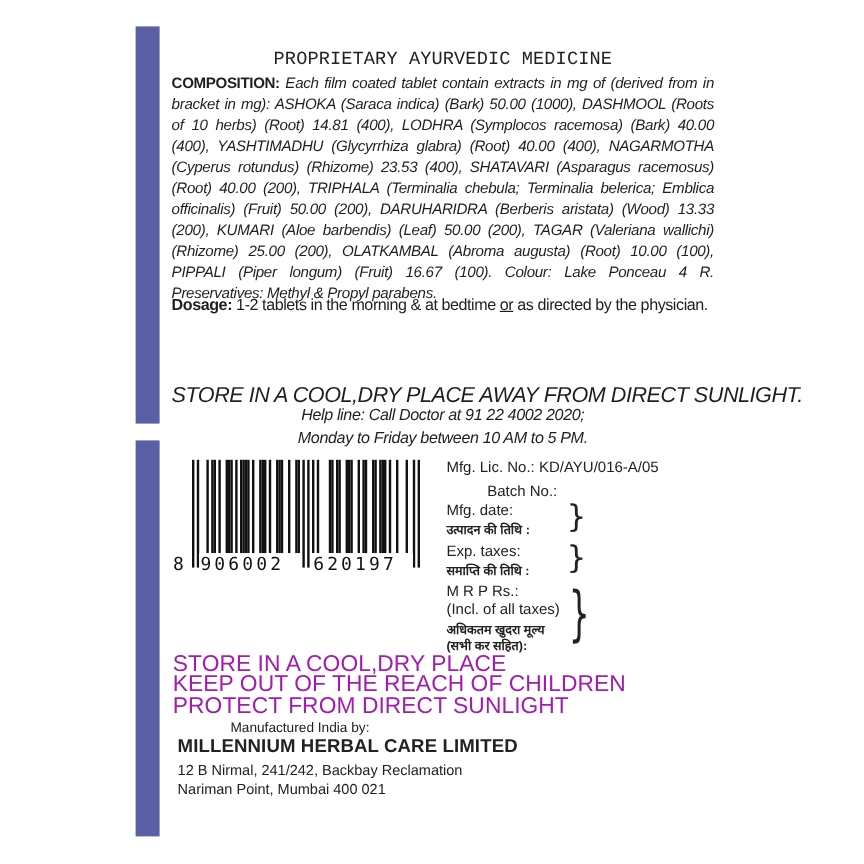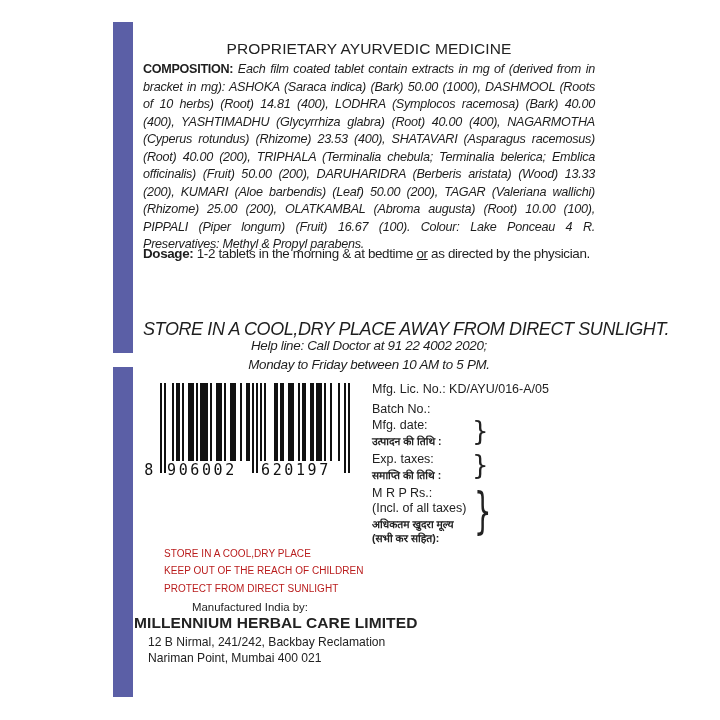--- a/index.html
+++ b/index.html
@@ -6,21 +6,21 @@
     body {
       width: 720px; height: 720px; background: #ffffff; position: relative; overflow: hidden;
       font-family: "Liberation Sans", sans-serif; color: #1e1e1e;
     }
     .bar { position: absolute; left: 113px; width: 20px; background: #5b5fa6; }
     .bar.top { top: 22px; height: 331px; }
     .bar.bottom { top: 367px; height: 330px; }
 
     .title {
       position: absolute; left: 143px; width: 452px; top: 40px;
-      text-align: center; font-size: 15.5px; letter-spacing: 0.1px; color: #222;
+      text-align: center; font-size: 15.5px; letter-spacing: 0.1px; color: #222; font-family: Liberation Mono, monospace;
     }
     .composition {
       position: absolute; left: 143px; width: 452px; top: 61px;
       font-size: 12.6px; line-height: 17.55px; text-align: justify; font-style: italic;
       letter-spacing: -0.25px; font-stretch: condensed;
     }
     .composition b { font-style: normal; font-weight: bold; letter-spacing: -0.3px; }
     .dosage {
       position: absolute; left: 143px; width: 460px; top: 246px;
       font-size: 13.4px; letter-spacing: -0.35px; white-space: nowrap;
@@ -39,26 +39,26 @@
     
     .barcode { position: absolute; left: 145px; top: 383px; width: 210px; height: 95px; }
     .barcode svg { display: block; }
 
     .mfg-info { position: absolute; left: 372px; top: 382px; font-size: 12.5px; color: #222; }
     .mfg-info .line { position: absolute; left: 0; white-space: nowrap; }
     .mfg-info .hindi { font-size: 10.5px; font-weight: bold; }
     .brace { position: absolute; font-size: 24px; font-weight: normal; color: #222; font-family: "DejaVu Sans", sans-serif; }
 
     .warnings {
-      position: absolute; left: 164px; top: 545px; font-size: 10px; line-height: 17.4px;
-      letter-spacing: 0.05px; color: #b91c1c;
+      position: absolute; left: 144px; top: 545px; font-size: 19px; line-height: 17.4px;
+      letter-spacing: 0.05px; color: #a21caf;
     }
     .manuf-by { position: absolute; left: 148px; top: 601px; font-size: 11.4px; color: #222; margin-left: 44px; }
     .company {
-      position: absolute; left: 134px; top: 614px; font-size: 15.5px; font-weight: bold;
+      position: absolute; left: 148px; top: 614px; font-size: 15.5px; font-weight: bold;
       letter-spacing: 0.1px; color: #222;
     }
     .address {
       position: absolute; left: 148px; top: 635px; font-size: 12.1px; line-height: 15.7px; color: #222;
     }
   </style>
 </head>
 <body>
 
 <div class="bar top"></div>
@@ -131,21 +131,21 @@
       <rect x="21" y="78" width="84" height="17" fill="#fff"></rect>
       <rect x="115" y="78" width="84" height="17" fill="#fff"></rect>
       <text x="5" y="92" font-family="DejaVu Sans Mono, monospace" font-size="15" fill="#111" text-anchor="middle" letter-spacing="2.6">8</text>
       <text x="22" y="92" font-family="DejaVu Sans Mono, monospace" font-size="15" fill="#111" text-anchor="start" letter-spacing="2.6">906002</text>
       <text x="116" y="92" font-family="DejaVu Sans Mono, monospace" font-size="15" fill="#111" text-anchor="start" letter-spacing="2.6">620197</text>
     </svg>
 </div>
 
 <div class="mfg-info">
   <div class="line" style="top:0px;">Mfg. Lic. No.: KD/AYU/016-A/05</div>
-  <div class="line" style="top:20px;">Batch No.:</div>
+  <div class="line" style="top:20px;margin-left:34px;">Batch No.:</div>
   <div class="line" style="top:36px;">Mfg. date:</div>
   <div class="line hindi" style="top:52px;">उत्पादन की तिथि :</div>
   <span class="brace" style="left:100px; top:34px; font-size:26px;">}</span>
   <div class="line" style="top:70px;">Exp. taxes:</div>
   <div class="line hindi" style="top:86px;">समाप्ति की तिथि :</div>
   <span class="brace" style="left:100px; top:68px; font-size:26px;">}</span>
   <div class="line" style="top:104px;">M R P Rs.:</div>
   <div class="line" style="top:119px;">(Incl. of all taxes)</div>
   <div class="line hindi" style="top:135px;">अधिकतम खुदरा मूल्य</div>
   <div class="line hindi" style="top:149px;">(सभी कर सहित):</div>

